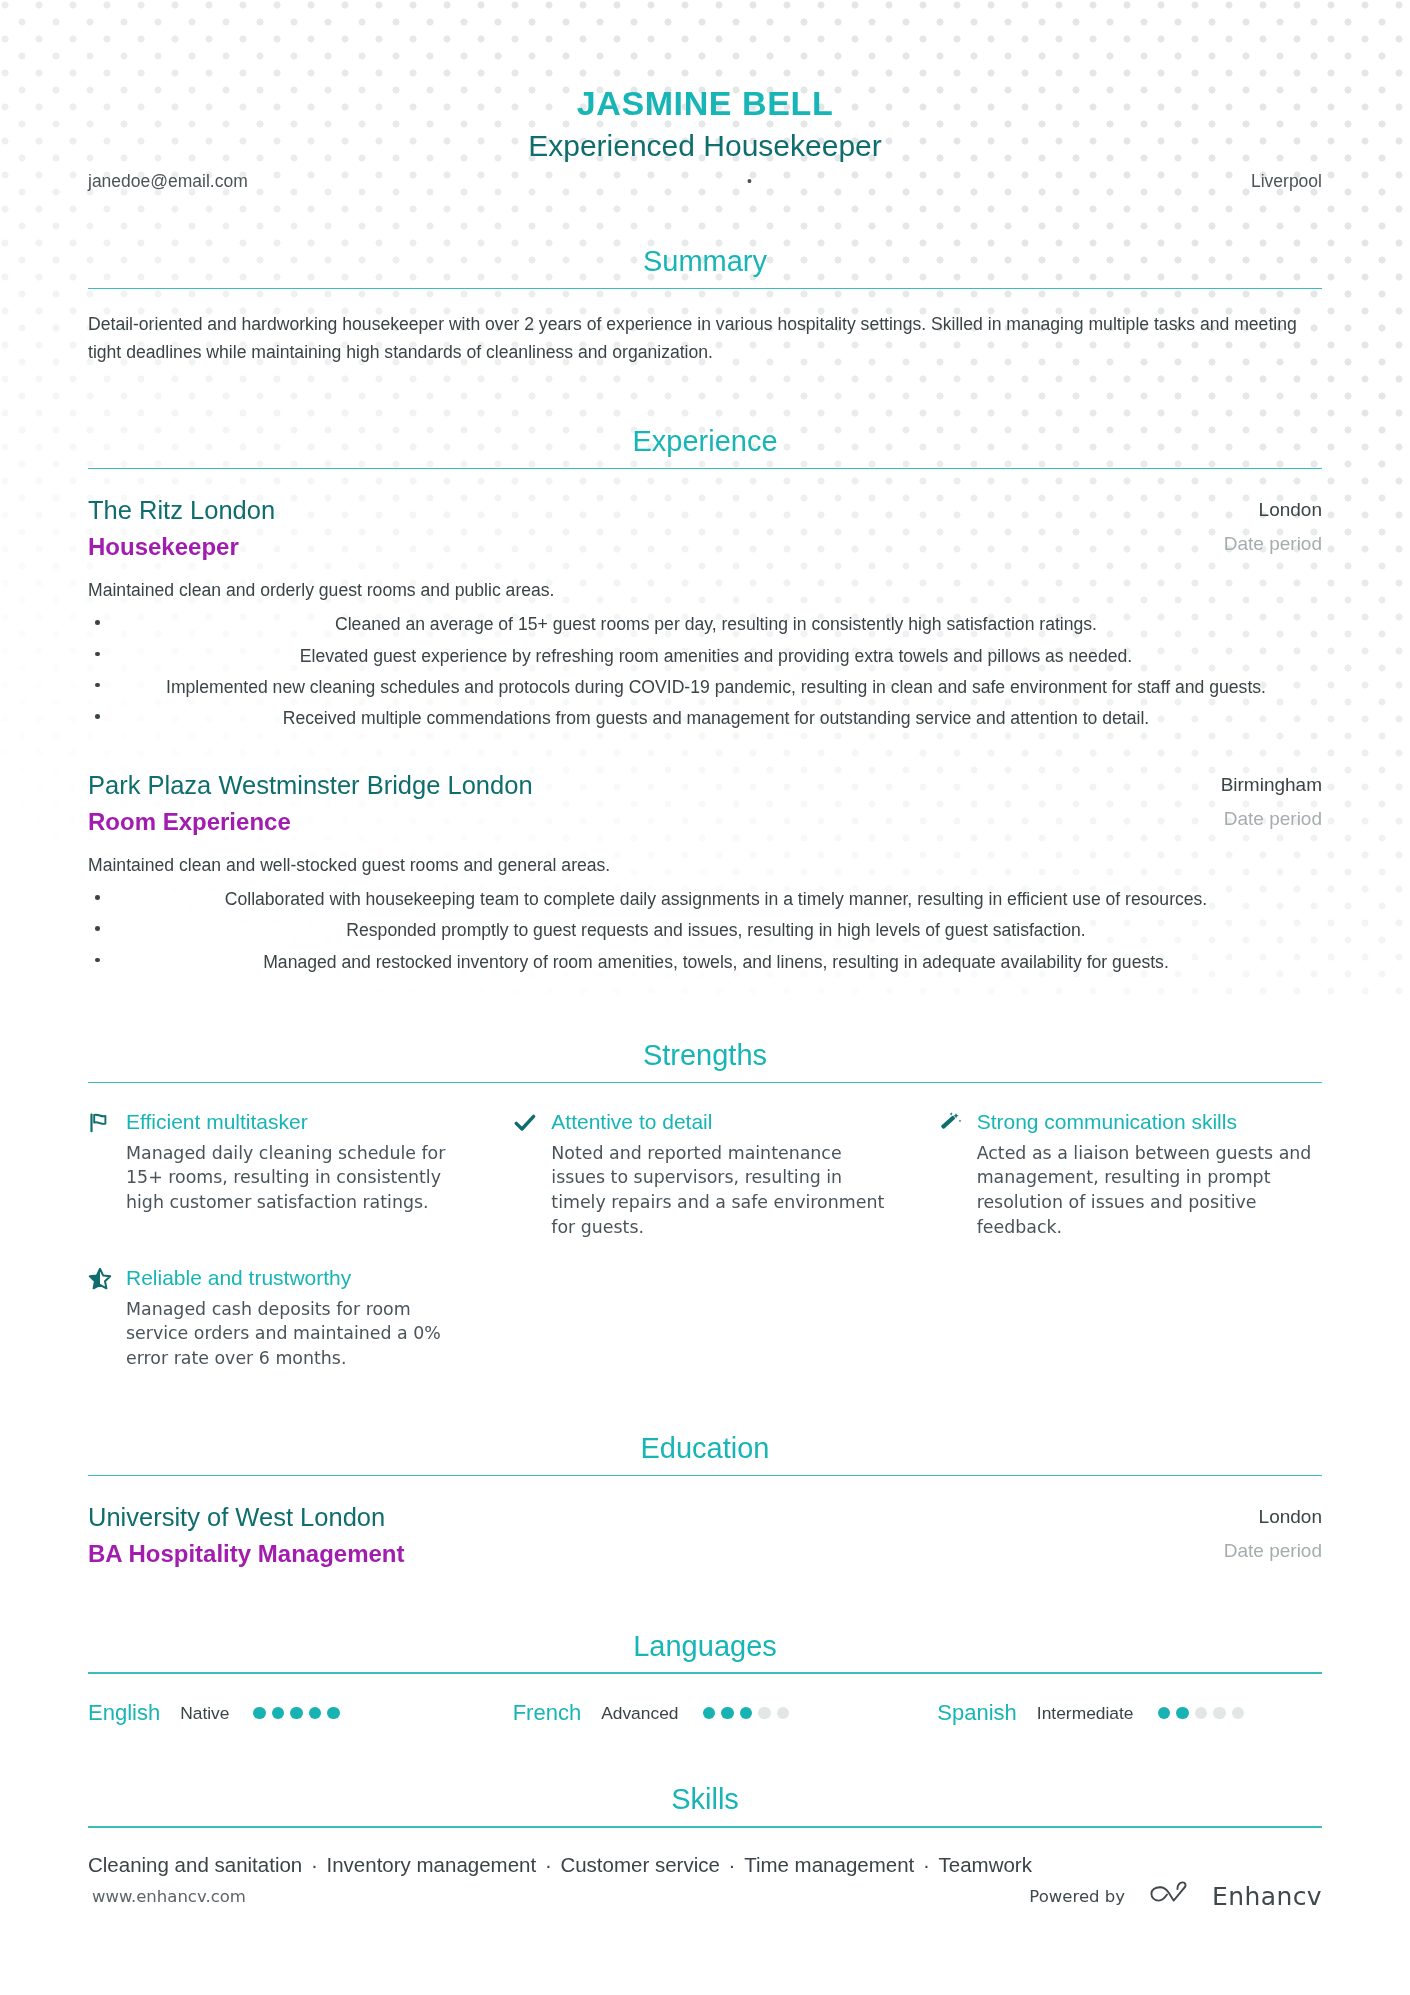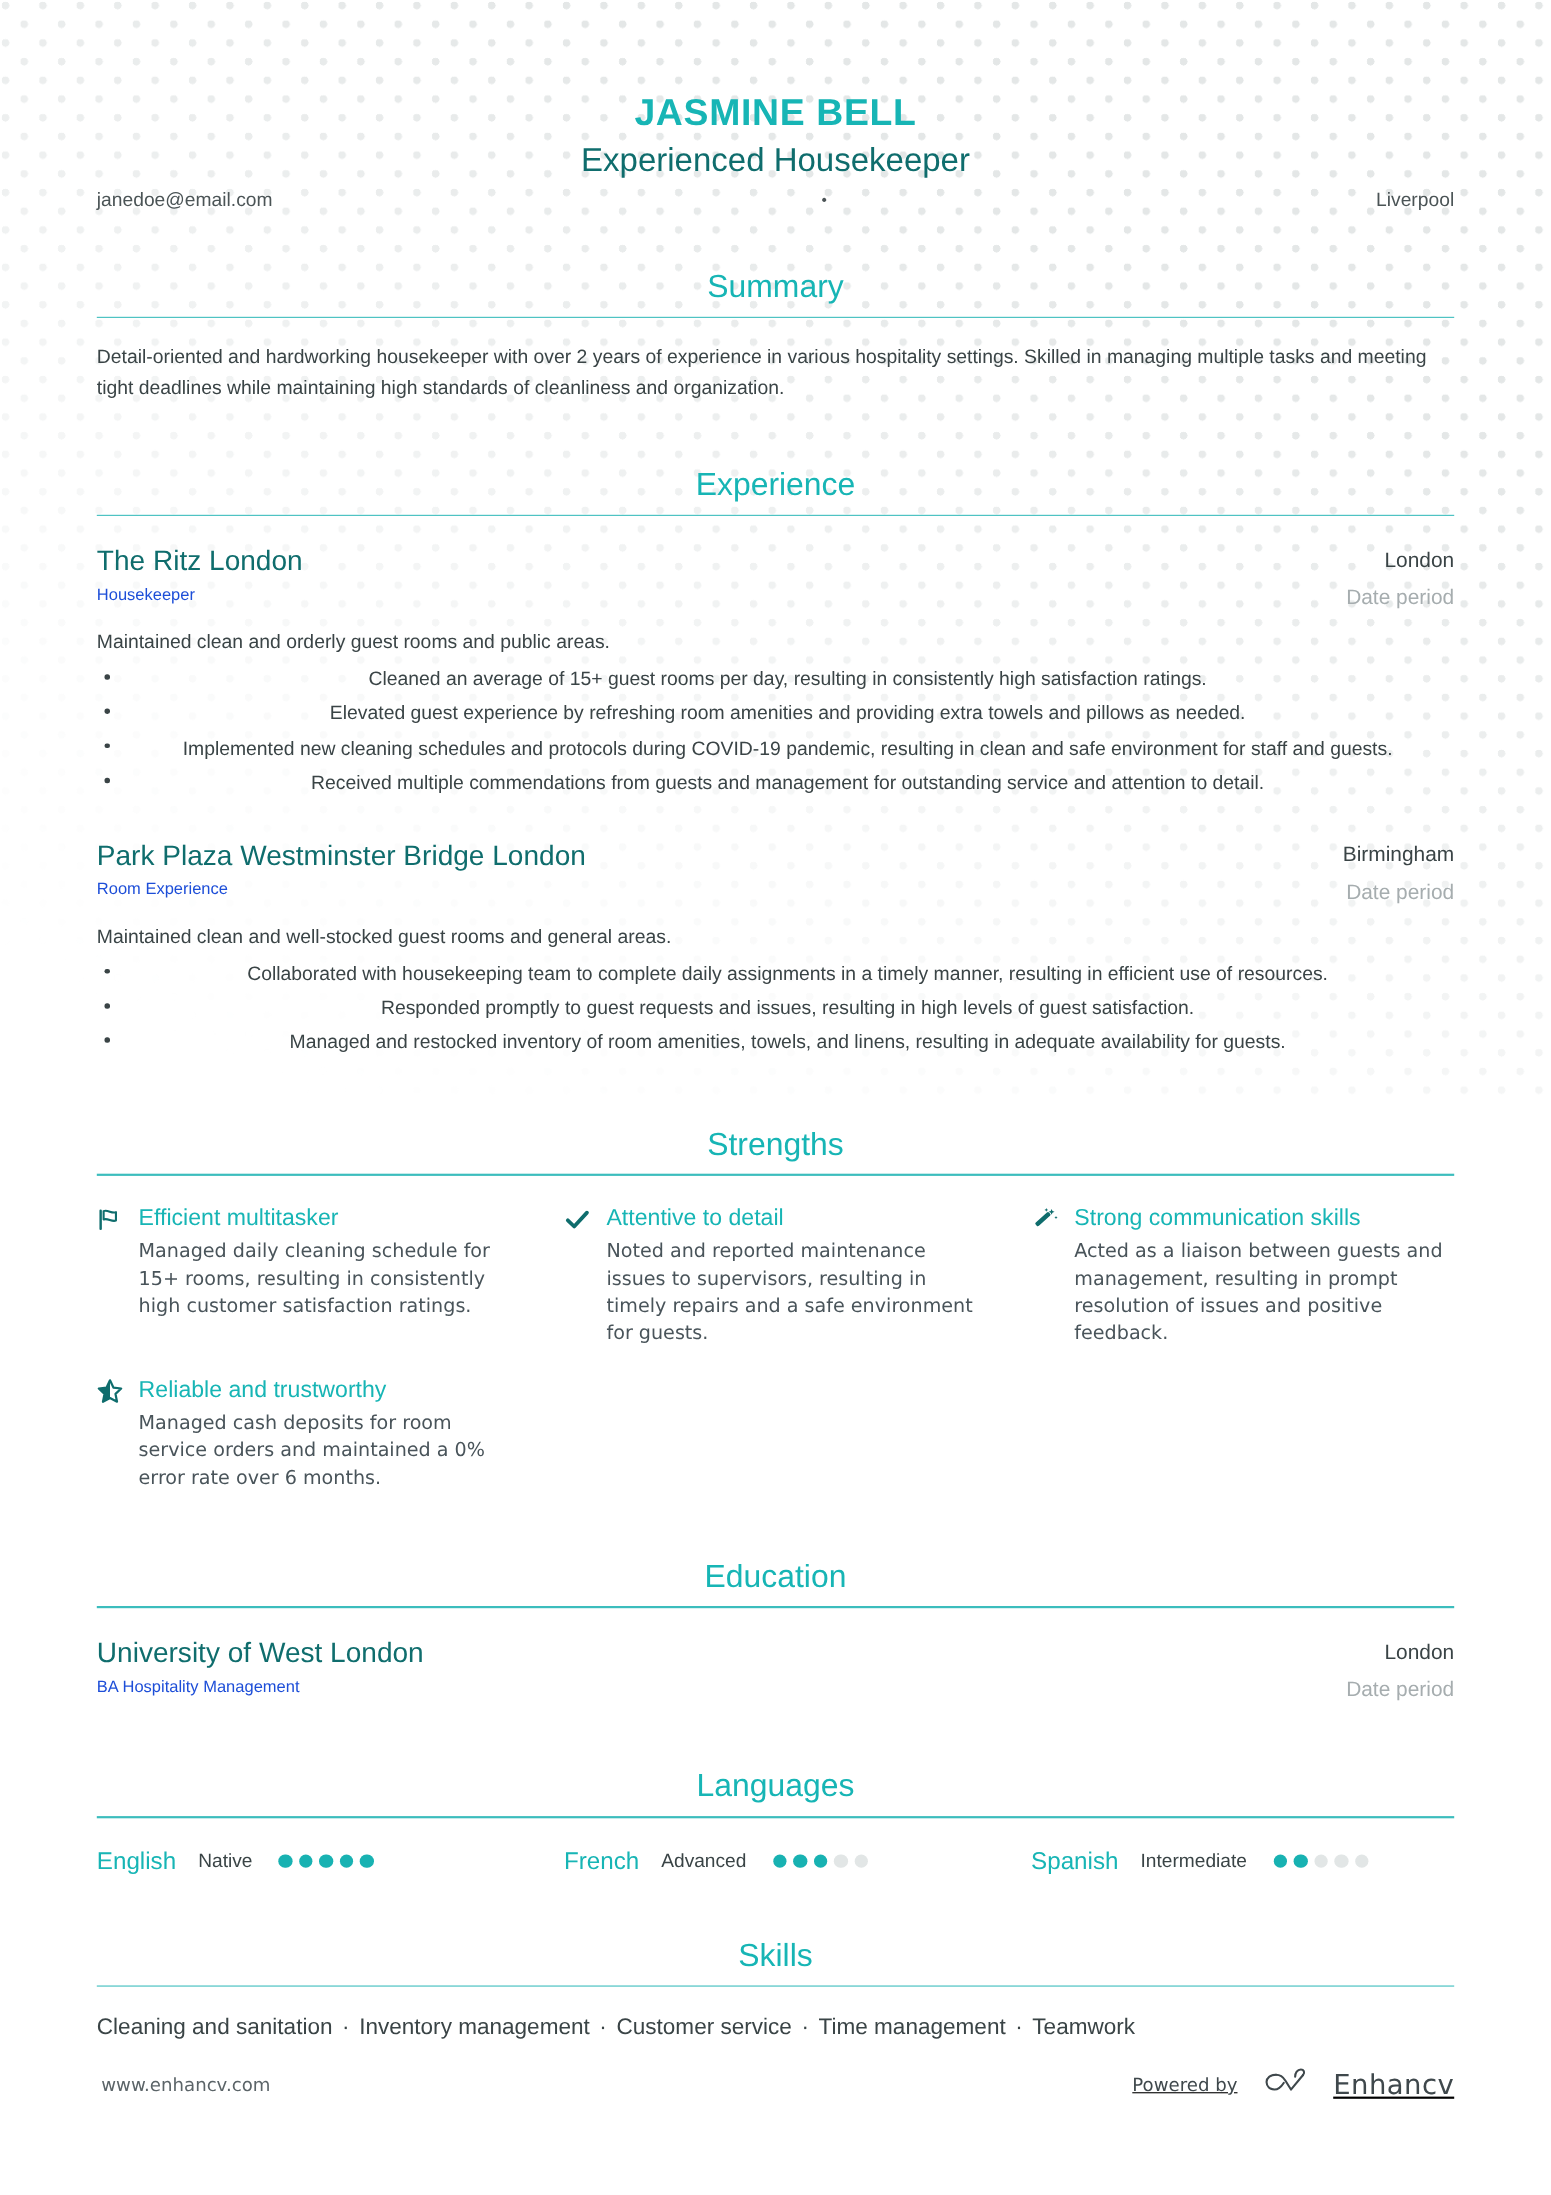--- a/index.html
+++ b/index.html
@@ -125,25 +125,25 @@
     padding-left: 24px;
     padding-top: 3px;
   }
   .org {
     font-size: 25.5px;
     color: #0f6d6d;
     line-height: 1.25;
     font-weight: 400;
   }
   .role {
-    font-size: 15px;
-    color: #1d4ed8;
+    font-size: 24px;
+    color: #a21caf;
     line-height: 1.4;
     margin-top: 3px;
-    font-weight: 400;
+    font-weight: 700;
   }
   .loc {
     font-size: 19px;
     color: #3a4446;
     line-height: 1.3;
   }
   .period {
     font-size: 19px;
     color: #a6adaf;
     line-height: 1.35;
@@ -276,21 +276,20 @@
   }
   .footer-url {
     font-size: 16.5px;
     color: #5b6468;
     font-family: "DejaVu Sans", sans-serif;
   }
   .powered {
     display: flex;
     align-items: center;
     gap: 22px;
-    text-decoration: underline;
   }
   .powered-label {
     font-size: 16.5px;
     color: #3f484c;
     font-family: "DejaVu Sans", sans-serif;
   }
   .brand {
     display: flex;
     align-items: center;
     gap: 13px;

